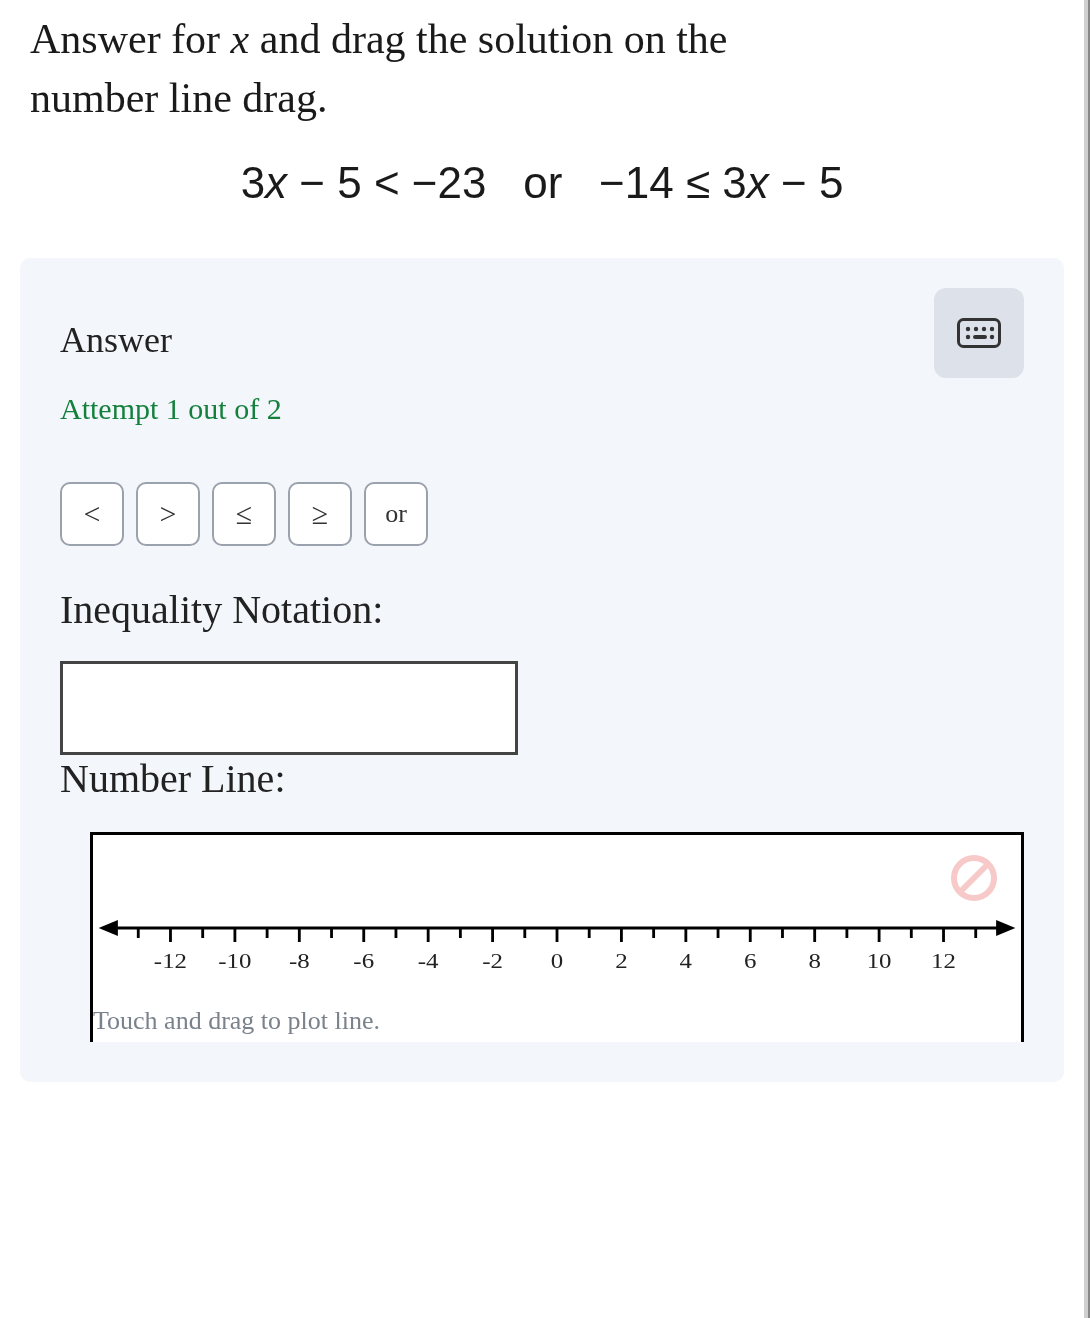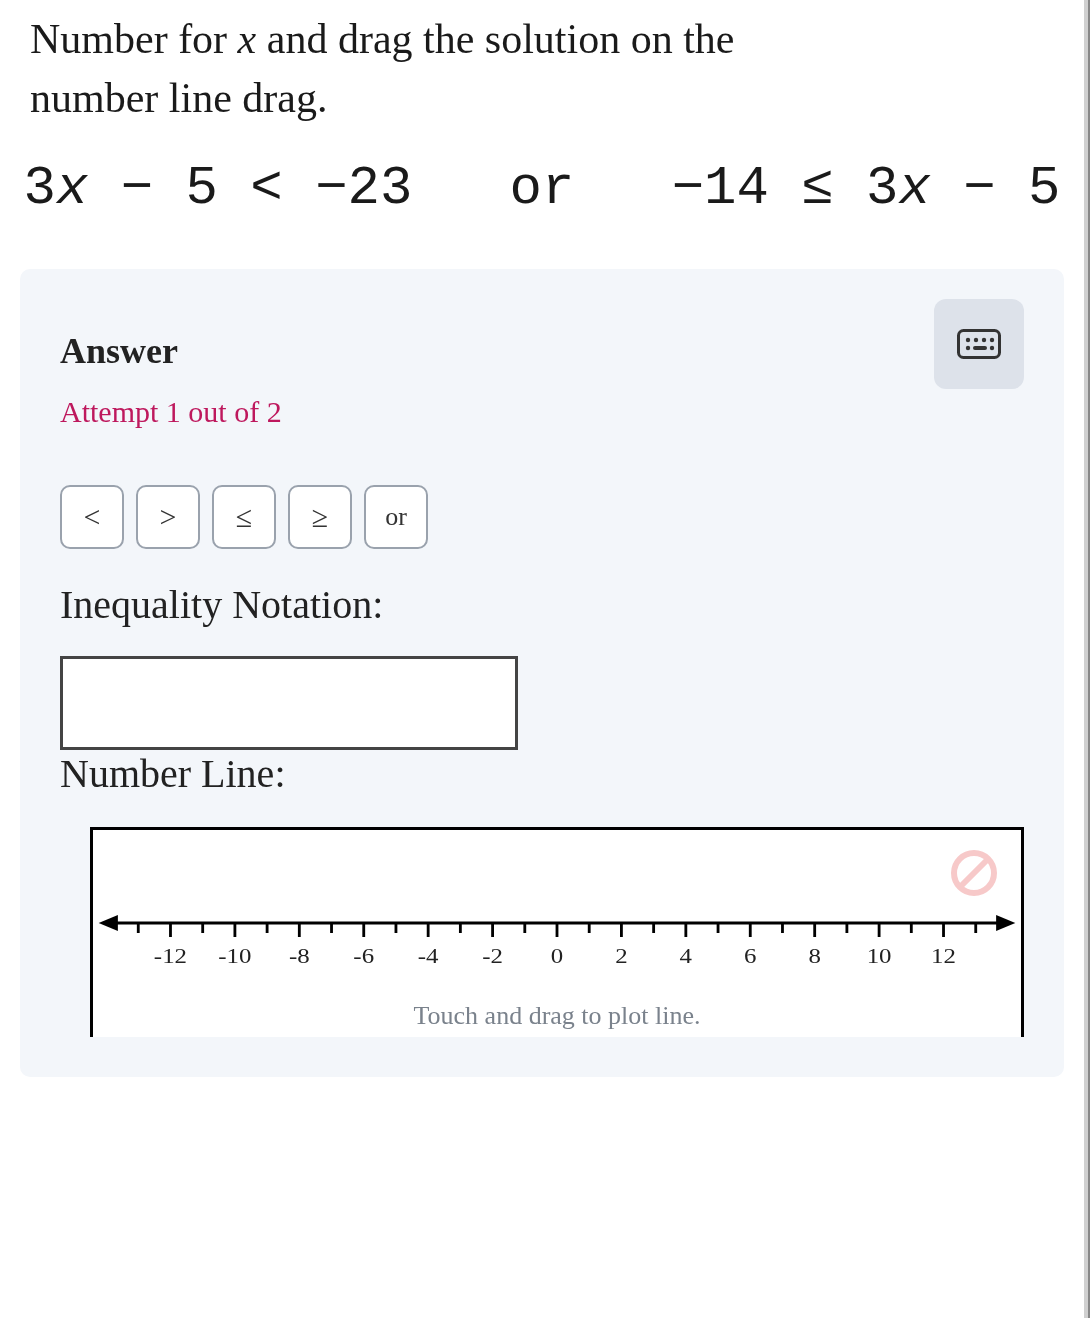--- a/index.html
+++ b/index.html
@@ -27,58 +27,58 @@
   }
   .question {
     padding: 10px 38px 0 30px;
     font-size: 42px;
     line-height: 1.4;
   }
   .question .x { font-style: italic; }
   .equation-row {
     padding: 30px 0 40px 0;
     text-align: center;
-    font-size: 54px;
-    font-family: Liberation Mono, monospace;
+    font-size: 44px;
+    font-family: Liberation Sans, sans-serif;
   }
   .equation-row .x { font-style: italic; }
   .answer-panel {
     margin: 10px 20px 0 20px;
     background: #f3f6fa;
     border-radius: 10px;
     padding: 44px 40px 40px 40px;
     position: relative;
   }
   .answer-head {
     display: flex;
     align-items: center;
     justify-content: space-between;
   }
   .answer-title {
     font-family: Georgia, serif;
-    font-weight: bold;
+    font-weight: normal;
     font-size: 36px;
     color: #222;
     text-align: right;
   }
   .kb-btn {
     width: 90px;
     height: 90px;
     background: #dde2ea;
     border-radius: 12px;
     display: flex;
     align-items: center;
     justify-content: center;
     cursor: pointer;
     margin-top: -14px;
   }
   .attempt {
-    margin-top: 6px;
+    margin-top: 14px;
     font-size: 30px;
-    color: #be185d;
+    color: #15803d;
   }
   .op-row {
     margin-top: 56px;
     display: flex;
     gap: 12px;
   }
   .op-btn {
     min-width: 64px;
     height: 64px;
     border: 2px solid #9aa2ad;
@@ -91,21 +91,21 @@
     font-family: 'Times New Roman', serif;
     color: #333;
     cursor: pointer;
     padding: 0 14px;
   }
   .op-btn.or {
     font-family: Georgia, serif;
     font-size: 26px;
   }
   .section-label {
-    margin-top: 32px;
+    margin-top: 40px;
     font-size: 40px;
     color: #222;
   }
   .ineq-input {
     margin-top: 28px;
     width: 458px;
     height: 94px;
     border: 3px solid #444;
     background: #fff;
     display: block;
@@ -139,33 +139,32 @@
     right: 0;
     bottom: 54px;
     width: 100%;
     height: 80px;
   }
   .nl-caption {
     position: absolute;
     bottom: 6px;
     left: 0;
     right: 0;
-    text-align: center;
     font-size: 26px;
     color: #7a828c;
     font-family: Georgia, serif;
   }
 </style>
 </head>
 <body>
 
 <div class="outer">
 
   <div class="question">
-    <span>Number for </span><span class="x">x</span><span> and drag the solution on the</span><br>
+    <span>Answer for </span><span class="x">x</span><span> and drag the solution on the</span><br>
     <span>number line drag.</span>
   </div>
 
   <div class="equation-row">
     <span>3<span class="x">x</span> − 5 &lt; −23</span>
     &nbsp;&nbsp;<span style="font-style:normal">or</span>&nbsp;&nbsp;
     <span>−14 ≤ 3<span class="x">x</span> − 5</span>
   </div>
 
   <div class="answer-panel">

